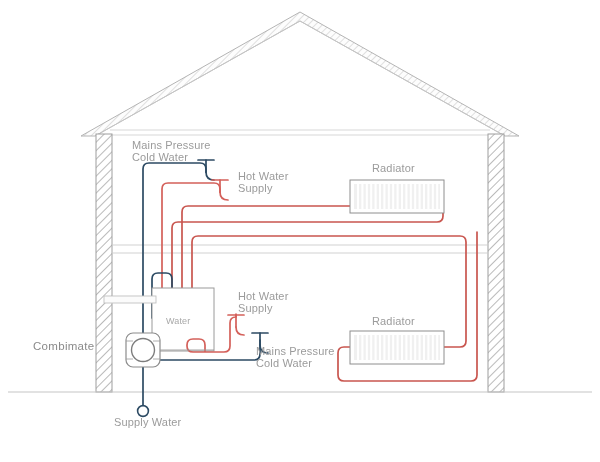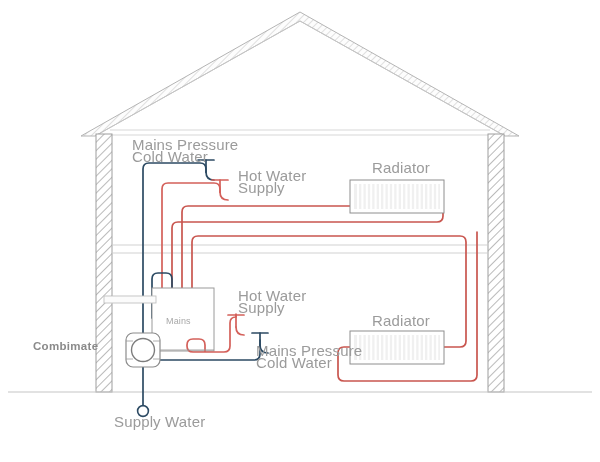--- a/index.html
+++ b/index.html
@@ -23,30 +23,30 @@
     position: absolute;
     top: 0;
     left: 0;
     width: 600px;
     height: 462px;
     display: block;
   }
   .lbl {
     position: absolute;
     color: #9b9b9b;
-    font-size: 15px;
+    font-size: 11px;
     line-height: 12px;
     letter-spacing: 0.15px;
     white-space: pre;
     user-select: none;
   }
   .lbl.combimate {
     color: #8a8a8a;
     font-size: 11.5px;
-    font-weight: bold;
+    font-weight: normal;
     letter-spacing: 0.3px;
   }
   .lbl.boiler {
     color: #a8a8a8;
     font-size: 9px;
   }
 </style>
 </head>
 <body>
 
@@ -218,21 +218,21 @@
   <div class="lbl" style="left:132px; top:139px;">Mains Pressure
 Cold Water</div>
 
   <div class="lbl" style="left:238px; top:170px;">Hot Water
 Supply</div>
 
   <div class="lbl" style="left:372px; top:162px;">Radiator</div>
 
   <div class="lbl" style="left:372px; top:315px;">Radiator</div>
 
-  <div class="lbl boiler" style="left:166px; top:315px;">Mains</div>
+  <div class="lbl boiler" style="left:166px; top:315px;">Water</div>
 
   <div class="lbl combimate" style="left:33px; top:340px;">Combimate</div>
 
   <div class="lbl" style="left:238px; top:290px;">Hot Water
 Supply</div>
 
   <div class="lbl" style="left:256px; top:345px;">Mains Pressure
 Cold Water</div>
 
   <div class="lbl" style="left:114px; top:416px;">Supply Water</div>

